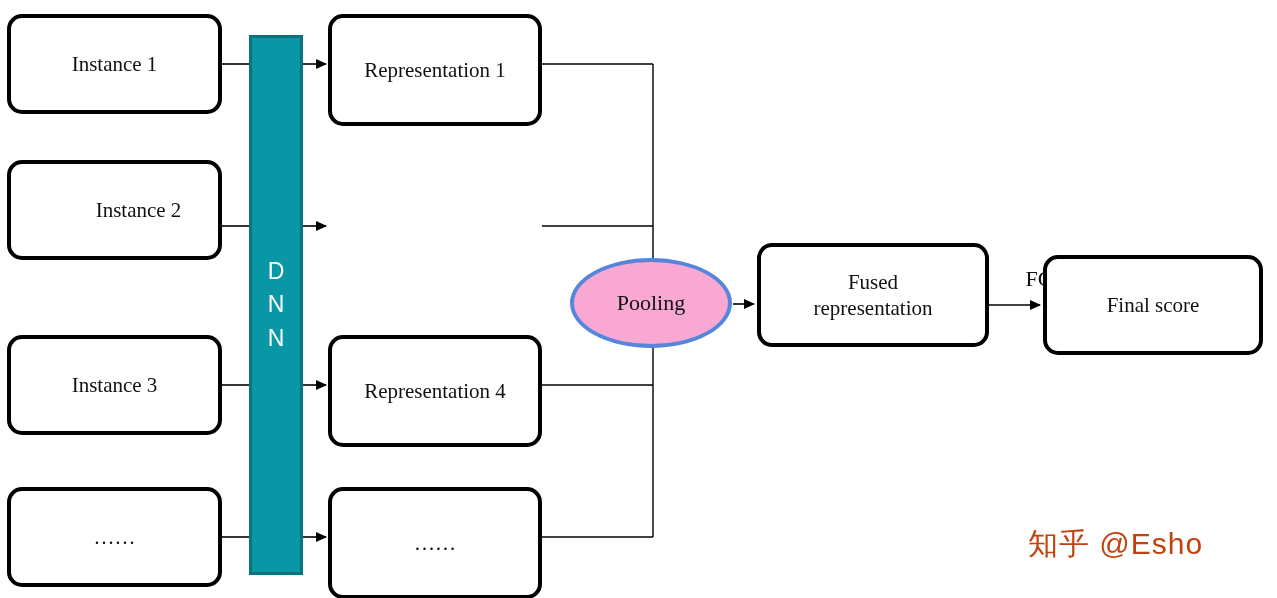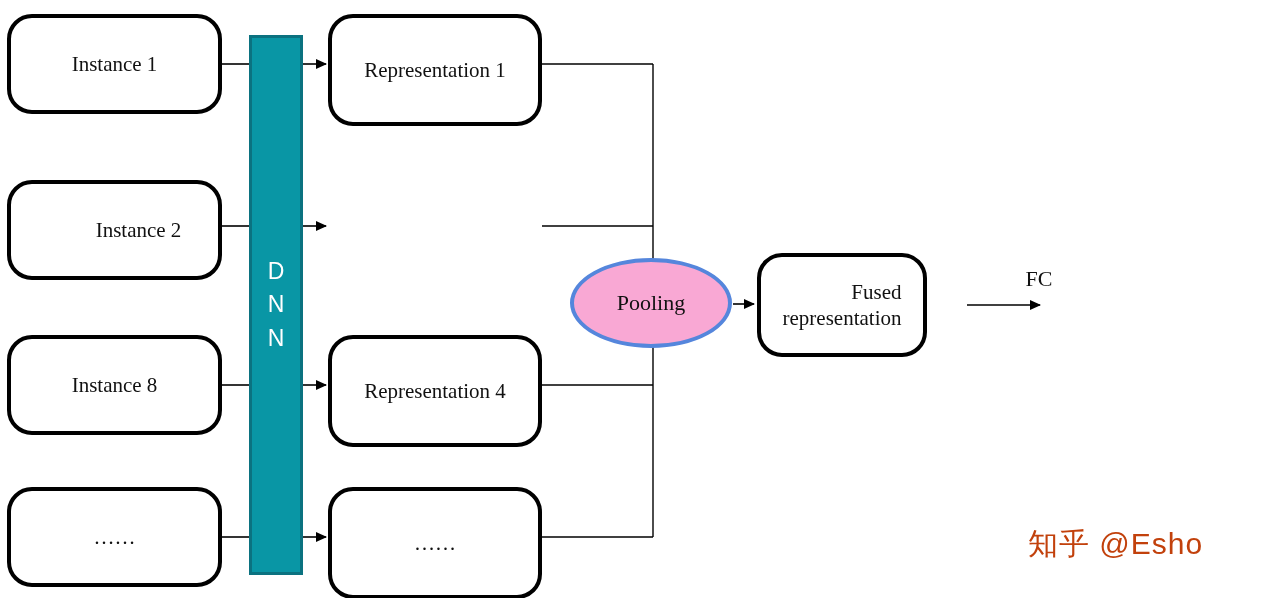--- a/index.html
+++ b/index.html
@@ -9,31 +9,31 @@
     background:#ffffff;
     font-family:"Liberation Serif", serif;
     color:#111;
     overflow:hidden;
   }
   .wires{position:absolute;left:0;top:0;width:1277px;height:598px;pointer-events:none;}
   .box{
     position:absolute;
     background:#ffffff;
     border:4px solid #000;
-    border-radius:25px;
+    border-radius:15px;
     display:flex;align-items:center;justify-content:center;
     text-align:center;
     font-size:21px;
     box-sizing:border-box;
     line-height:1.25;
   }
   .inst{left:7px;width:215px;height:100px;}
   .rep{left:328px;width:214px;height:112px;}
   .row1{top:14px;}
-  .row2{top:180px;padding-left:48px;}
+  .row2{top:160px;padding-left:48px;}
   .row3{top:335px;}
   .row4{top:487px;}
   .dnn-bar{
     position:absolute;left:249px;top:35px;width:54px;height:540px;
     background:#0996A5;
     border:3px solid #0B7280;
     box-sizing:border-box;
     display:flex;align-items:center;justify-content:center;
   }
   .dnn-text{
@@ -46,21 +46,21 @@
   }
   .pool-ellipse{
     position:absolute;left:570px;top:258px;width:162px;height:90px;
     border:4px solid #5586DC;
     border-radius:50%;
     background:#f9a8d4;
     box-sizing:border-box;
     display:flex;align-items:center;justify-content:center;
     font-size:22px;
   }
-  .fused{left:757px;top:253px;width:170px;height:104px;text-align:right;}
+  .fused{left:757px;top:243px;width:232px;height:104px;}
   .final{left:1043px;top:255px;width:220px;height:100px;}
   .pre{white-space:pre-line;}
   .edge-label{
     position:absolute;left:1011px;top:266px;width:56px;
     text-align:center;font-size:22px;
   }
   .watermark{
     position:absolute;left:1028px;top:524px;width:240px;
     color:#c2410c;
     font-family:"Liberation Sans", sans-serif;
@@ -104,21 +104,21 @@
     <line x1="967" y1="305" x2="1040" y2="305" stroke="#000" stroke-width="1.6" marker-end="url(#arrow)"></line>
   </svg>
 
   <div class="box inst row1">
     <span>Instance 1</span>
   </div>
   <div class="box inst row2">
     <span>Instance 2</span>
   </div>
   <div class="box inst row3">
-    <span>Instance 8</span>
+    <span>Instance 3</span>
   </div>
   <div class="box inst row4">
     <span>……</span>
   </div>
 
   <div class="dnn-bar">
     <span class="dnn-text">D
 N
 N</span>
   </div>
@@ -137,16 +137,19 @@
     <span>Pooling</span>
   </div>
 
   <div class="box fused">
     <span class="pre">Fused
 representation</span>
   </div>
 
   <div class="edge-label">FC</div>
 
+  <div class="box final">
+    <span>Final score</span>
+  </div>
 
   <div class="watermark">知乎 @Esho</div>
 
 </div>
 
 </body></html>

